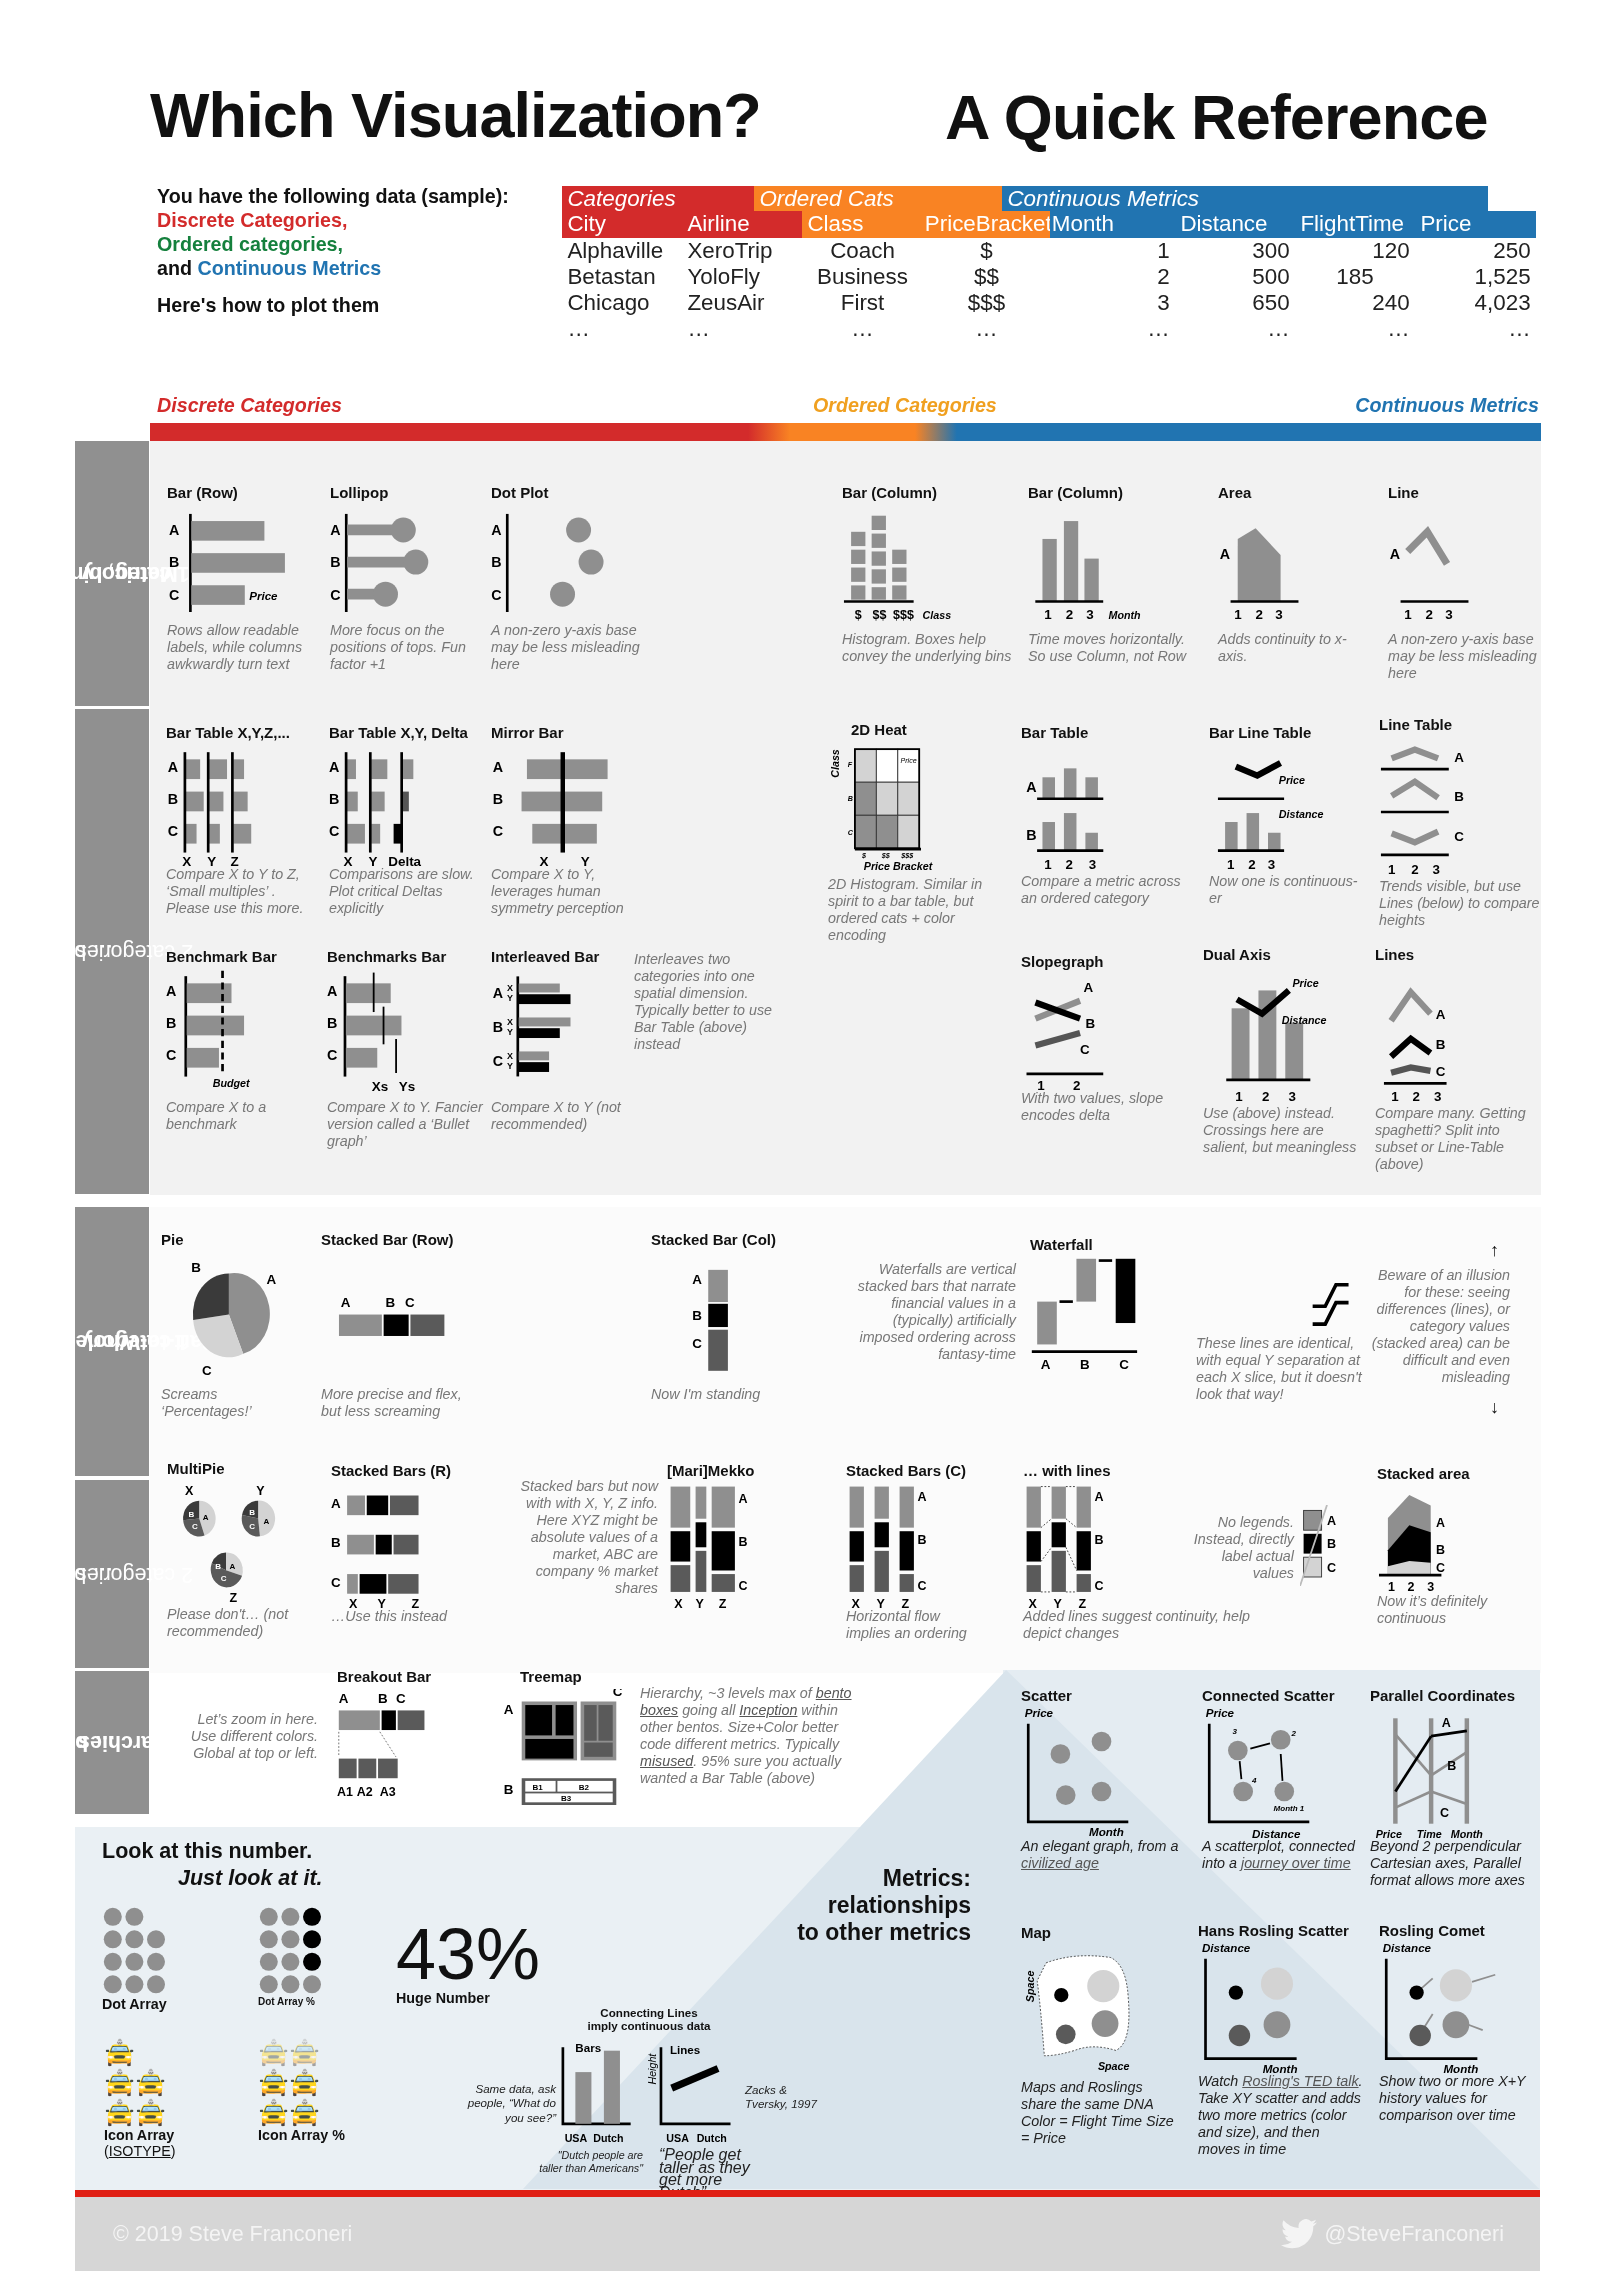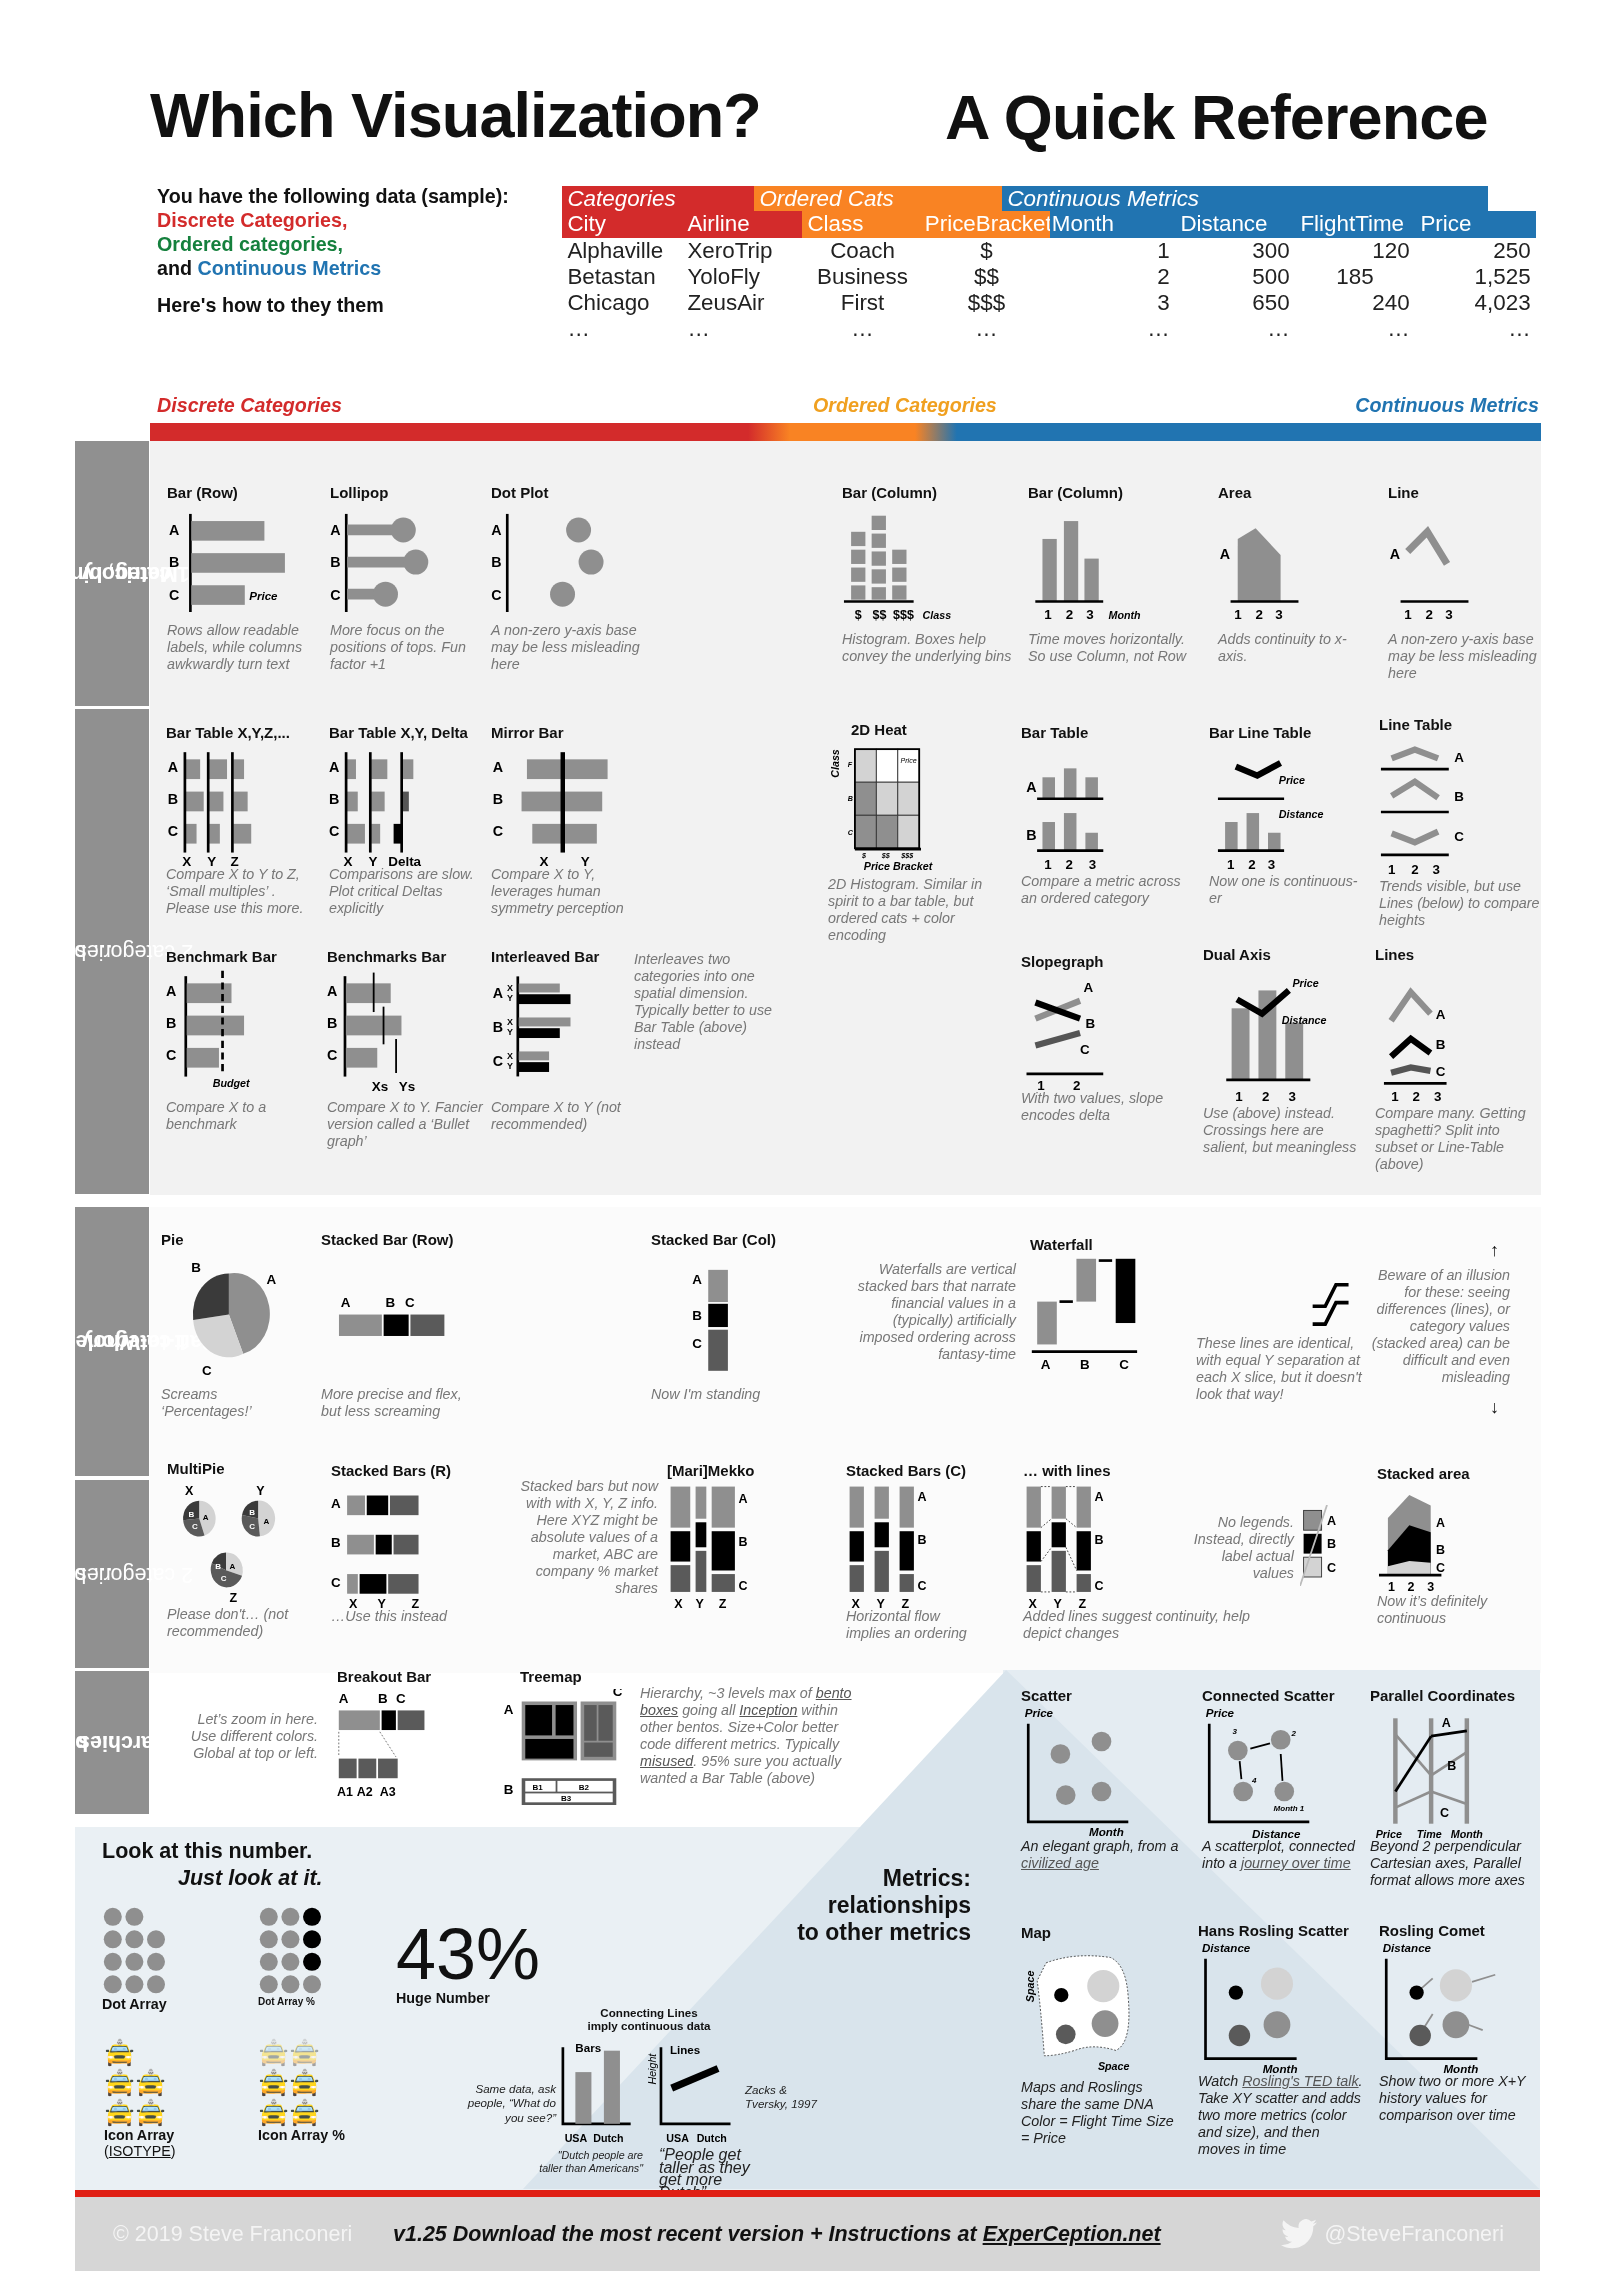--- a/index.html
+++ b/index.html
@@ -34,21 +34,21 @@
 <body>
 
 <div class="abs title" style="left:150px;top:79px">Which Visualization?</div>
 <div class="abs title" style="left:945px;top:81px">A Quick Reference</div>
 
 <div class="abs intro" style="left:157px;top:184px">
   <div>You have the following data (sample):</div>
   <div style="color:#d32b2b">Discrete Categories,</div>
   <div style="color:#15803d">Ordered categories,</div>
   <div><span>and </span><span style="color:#2174b1">Continuous Metrics</span></div>
-  <div style="margin-top:12.5px">Here's how to they them</div>
+  <div style="margin-top:12.5px">Here's how to plot them</div>
 </div>
 
 <div class="dtable">
   <div class="hd1">
     <div class="c-red" style="width:192px">Categories</div>
     <div class="c-org" style="width:248px">Ordered Cats</div>
     <div class="c-blu" style="width:486px">Continuous Metrics</div>
   </div>
   <div class="hd2">
     <div class="c-red" style="width:120px">City</div>
@@ -1111,21 +1111,20 @@
       <text x="124" y="114">USA</text>
       <text x="158" y="114">Dutch</text>
     </g>
 </svg>
 <div class="cell note" style="left:745px;top:2083px;width:72px;font-size:11.6px;line-height:14.3px;color:#222">Zacks &amp; Tversky, 1997</div>
 <div class="cell note" style="left:536px;top:2149px;width:107px;text-align:right;font-size:10.7px;line-height:12.5px;color:#222">"Dutch people are taller than Americans"</div>
 <div class="cell note" style="left:659px;top:2149px;width:107px;font-size:16px;line-height:12.5px;color:#222">“People get taller as they get more Dutch”</div>
 
 <div class="footer">
   <div style="color:#f4f4f4;width:318px;padding-left:38px;font-style:normal">© 2019 Steve Franconeri</div>
-  <div style="color:#111;font-weight:bold"><span>v1.25 Download the most recent version + Instructions at </span><u>ExperCeption.net</u></div>
   <div style="margin-left:auto;margin-right:36px;color:#f4f4f4;font-style:normal;display:flex;align-items:center;gap:7.2px">
     <svg width="36" height="30" viewBox="0 0 24 20">
         <path d="M24 2.4a9.8 9.8 0 0 1-2.8.8A4.9 4.9 0 0 0 23.3.5a9.8 9.8 0 0 1-3.1 1.2A4.9 4.9 0 0 0 11.8 6 14 14 0 0 1 1.7.9a4.9 4.9 0 0 0 1.5 6.6A4.9 4.9 0 0 1 1 6.9a4.9 4.9 0 0 0 3.9 4.8 4.9 4.9 0 0 1-2.2.1 4.9 4.9 0 0 0 4.6 3.4A9.9 9.9 0 0 1 0 17.3 14 14 0 0 0 7.5 19.5c9 0 14-7.5 14-14v-.6A10 10 0 0 0 24 2.4z" fill="#f4f4f4"></path>
       </svg>
     <span>@SteveFranconeri</span>
   </div>
 </div>
 
 
 </body></html>

